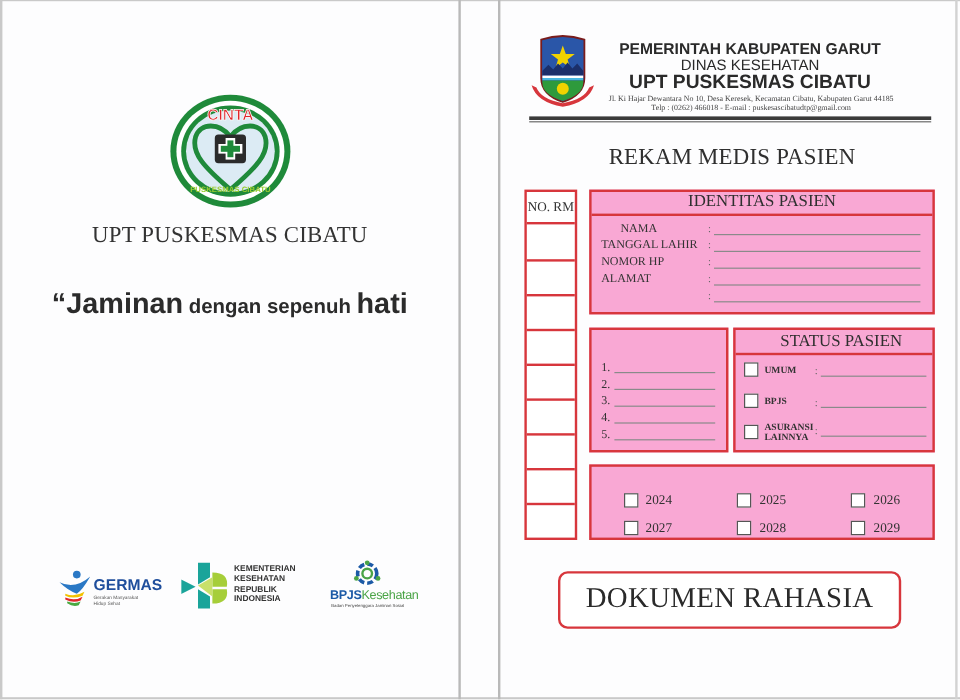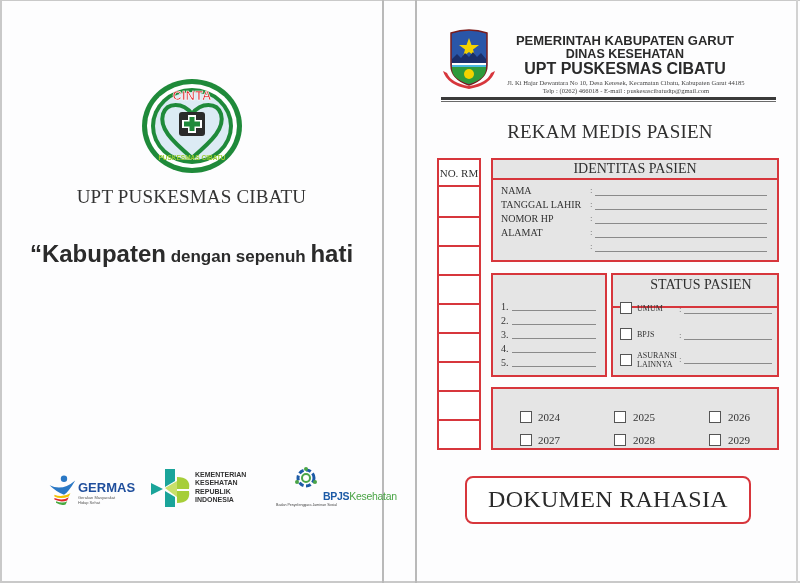--- a/index.html
+++ b/index.html
@@ -19,55 +19,55 @@
   .motto .small { font-size: 17px; }
 
   .germas { left: 48px; top: 470px; width: 82px; height: 40px; }
   .germas-text { left: 78px; top: 480px; font-family: "Liberation Sans", sans-serif; font-weight: bold; color: #1f4e9c; font-size: 13px; }
   .germas-sub { left: 78px; top: 495px; font-family: "Liberation Sans", sans-serif; font-size: 4px; color: #555; line-height: 5px; width: 44px; }
 
   .kemenkes-logo { left: 151px; top: 467px; width: 40px; height: 42px; }
   .kemenkes-text { left: 195px; top: 471px; font-family: "Liberation Sans", sans-serif; font-size: 7px; line-height: 8.3px; color: #333; font-weight: bold; }
 
   .bpjs-logo { left: 293px; top: 466px; width: 26px; height: 24px; }
-  .bpjs-text { left: 275px; top: 490px; font-family: "Liberation Sans", sans-serif; font-size: 10.5px; color: #1c5aa6; font-weight: bold; letter-spacing: -0.3px; margin-left: 48px; }
+  .bpjs-text { left: 275px; top: 490px; font-family: "Liberation Sans", sans-serif; font-size: 10.5px; color: #1c5aa6; font-weight: bold; letter-spacing: -0.3px; }
   .bpjs-text span { color: #4aa446; font-weight: normal; }
   .bpjs-sub { left: 276px; top: 503px; font-family: "Liberation Sans", sans-serif; font-size: 3.6px; color: #444; }
 
   
   .garut-logo { left: 441px; top: 29px; width: 56px; height: 62px; }
   .kop-line1 { left: 496px; width: 258px; top: 34px; text-align: center; font-family: "Liberation Sans", sans-serif; font-weight: bold; font-size: 13px; color: #2a2a2a; line-height: 14px; }
-  .kop-line2 { left: 496px; width: 258px; top: 47px; text-align: center; font-family: "Liberation Sans", sans-serif; font-weight: bold; font-size: 12.5px; color: #2a2a2a; line-height: 14px; }
+  .kop-line2 { left: 496px; width: 258px; top: 47px; text-align: center; font-family: "Liberation Sans", sans-serif; font-weight: normal; font-size: 12.5px; color: #2a2a2a; line-height: 14px; }
   .kop-line3 { left: 496px; width: 258px; top: 60px; text-align: center; font-family: "Liberation Sans", sans-serif; font-weight: bold; font-size: 16px; color: #2a2a2a; line-height: 18px; }
   .kop-addr { left: 496px; width: 260px; top: 79px; text-align: center; font-size: 6.6px; color: #444; line-height: 8px; }
   .kop-rule1 { left: 441px; top: 97px; width: 335px; height: 3px; background: #3a3a3a; }
   .kop-rule2 { left: 441px; top: 101px; width: 335px; height: 1px; background: #6a6a6a; }
 
   .doc-title { left: 480px; width: 260px; top: 121px; text-align: center; font-size: 19px; color: #2f2f2f; letter-spacing: 0.2px; }
 
-  .red-box { position: absolute; border: 2px solid #d7363c; background: #e5e5e5; }
+  .red-box { position: absolute; border: 2px solid #d7363c; background: #f9a8d4; }
   .box-head { position: absolute; left: 0; right: 0; top: 0; border-bottom: 2px solid #d7363c; text-align: center; color: #2f2f2f; }
 
   .norm-col { left: 437px; top: 158px; width: 44px; height: 292px; border: 2px solid #d7363c; background: #fff; }
   .norm-col .cell { position: absolute; left: 0; right: 0; border-bottom: 2px solid #d7363c; }
   .norm-col .head-txt { position: absolute; left: 0; right: 0; top: 7px; text-align: center; font-size: 11px; color: #333; }
 
   .identitas { left: 491px; top: 158px; width: 288px; height: 104px; }
   .identitas .box-head { height: 20px; font-size: 14px; line-height: 18px; }
   .field-label { position: absolute; font-size: 10px; color: #333; }
   .field-colon { position: absolute; font-size: 9px; color: #666; }
   .field-line { position: absolute; height: 1px; background: #8a8a8a; }
 
   .alergi { left: 491px; top: 273px; width: 116px; height: 104px; }
   .alergi .box-head { height: 21px; font-size: 14px; line-height: 19px; }
   .status { left: 611px; top: 273px; width: 168px; height: 104px; }
-  .status .box-head { height: 33px; font-size: 14px; line-height: 19px; padding-left: 12px; }
+  .status .box-head { height: 21px; font-size: 14px; line-height: 19px; padding-left: 12px; }
 
   .chk { position: absolute; width: 12px; height: 12px; border: 1.4px solid #555; background: #fff; }
-  .small-label { position: absolute; font-size: 8px; color: #333; line-height: 8.5px; }
+  .small-label { position: absolute; font-size: 8px; color: #333; line-height: 8.5px; font-weight: bold; }
 
   .tahun { left: 491px; top: 387px; width: 288px; height: 63px; }
   .tahun .box-head { height: 20px; font-size: 14px; line-height: 18px; }
   .year-label { position: absolute; font-size: 11px; color: #333; }
 
   .rahasia { left: 465px; top: 476px; width: 286px; height: 48px; border: 2.5px solid #d7363c; border-radius: 8px; background: #fff; text-align: center; font-size: 24px; line-height: 42px; color: #2a2a2a; letter-spacing: 0.3px; }
 </style>
 </head>
 <body>
 
@@ -90,21 +90,21 @@
     <rect x="43" y="43.5" width="16" height="5" fill="#1f8a3a"></rect>
     <text x="51" y="22" text-anchor="middle" font-family="Liberation Sans, sans-serif" font-weight="bold" font-size="13" fill="#e0262b" stroke="#ffffff" stroke-width="0.6">CINTA</text>
     <text x="51" y="82" text-anchor="middle" font-family="Liberation Sans, sans-serif" font-weight="bold" font-size="6.5" fill="#9acd32">PUSKESMAS CIBATU</text>
   </svg>
 </div>
 
 <div class="abs left-title">UPT PUSKESMAS CIBATU</div>
 
 <div class="abs motto">
   <div>
-    <span class="big">“</span><span class="big">Kabupaten</span><span class="small" style="white-space:pre"> dengan sepenuh </span><span class="big">hati</span>
+    <span class="big">“</span><span class="big">Jaminan</span><span class="small" style="white-space:pre"> dengan sepenuh </span><span class="big">hati</span>
   </div>
 </div>
 
 <div class="abs germas">
   <svg viewBox="0 0 40 40" width="32" height="40">
     <circle cx="20" cy="6" r="4" fill="#2a78c5"></circle>
     <path d="M2 14 Q18 22 34 8 Q26 22 20 26 Q10 22 2 14Z" fill="#2a78c5"></path>
     <path d="M8 26 Q18 30 28 24 L26 28 Q16 32 8 28Z" fill="#f2c200"></path>
     <path d="M8 30 Q18 34 26 29 L24 33 Q16 36 8 32Z" fill="#e0262b"></path>
     <path d="M10 34 Q18 37 24 34 L22 38 Q16 40 10 36Z" fill="#49a942"></path>
@@ -178,21 +178,21 @@
   <div class="cell" style="top:145px;height:29px"></div>
   <div class="cell" style="top:174px;height:29px"></div>
   <div class="cell" style="top:203px;height:29px"></div>
   <div class="cell" style="top:232px;height:29px"></div>
   <div class="cell" style="top:261px;height:27px;border-bottom:none"></div>
 </div>
 
 <div class="red-box identitas">
   <div class="box-head">IDENTITAS PASIEN</div>
 
-  <div class="field-label" style="left:8px;top:25px">NAMA</div>
+  <div class="field-label" style="left:24px;top:25px">NAMA</div>
   <div class="field-colon" style="left:97px;top:25px">:</div>
   <div class="field-line" style="left:102px;top:35px;width:172px"></div>
 
   <div class="field-label" style="left:8px;top:39px">TANGGAL LAHIR</div>
   <div class="field-colon" style="left:97px;top:39px">:</div>
   <div class="field-line" style="left:102px;top:49px;width:172px"></div>
 
   <div class="field-label" style="left:8px;top:53px">NOMOR HP</div>
   <div class="field-colon" style="left:97px;top:53px">:</div>
   <div class="field-line" style="left:102px;top:63px;width:172px"></div>

